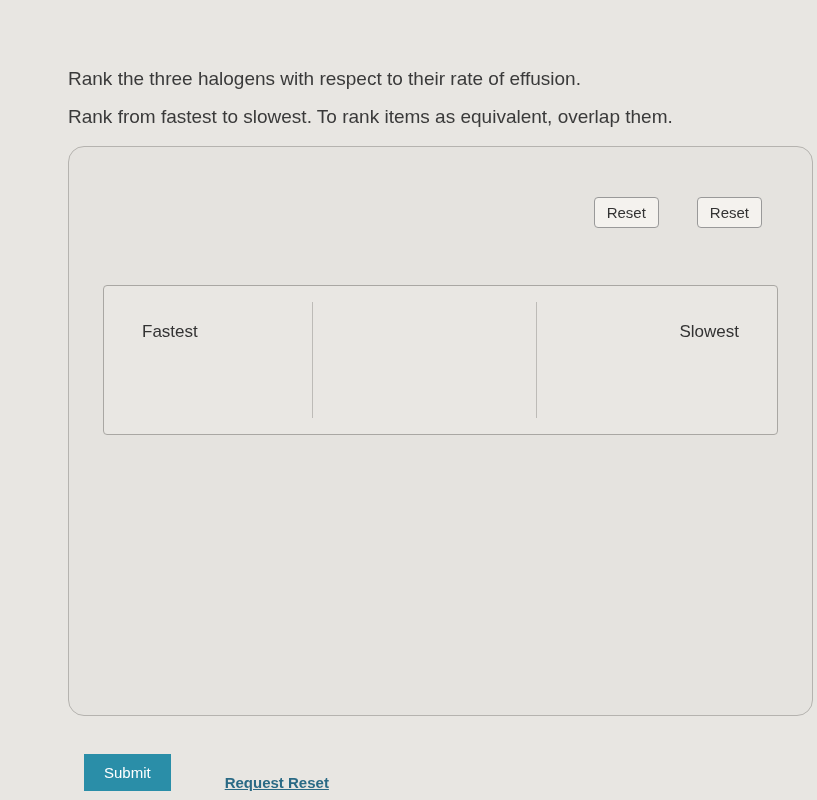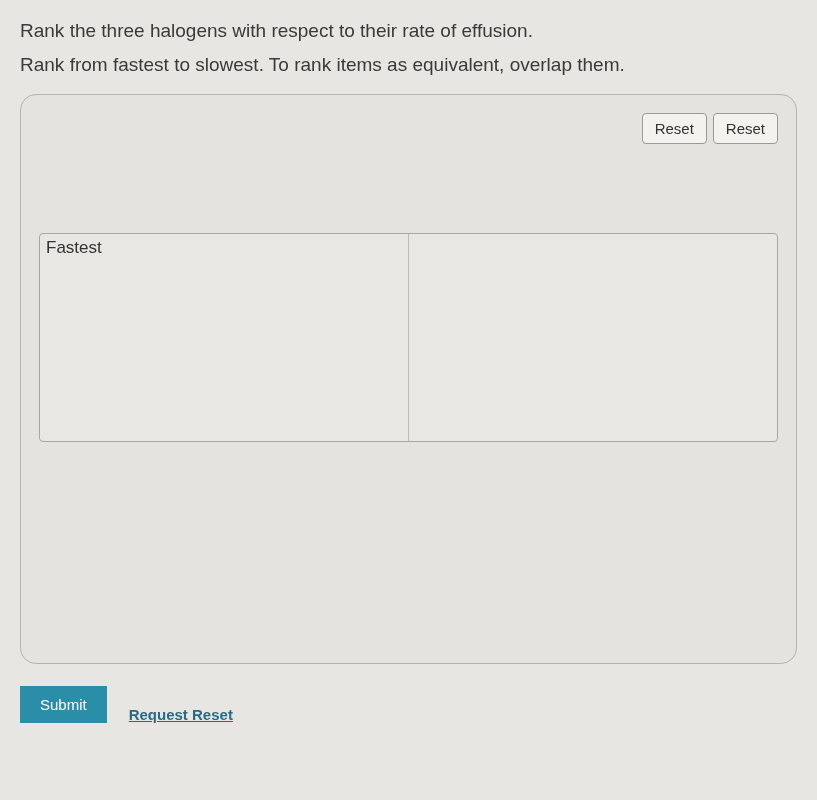--- a/index.html
+++ b/index.html
@@ -1,17 +1,17 @@
 <!DOCTYPE html>
 <html><head>
   <meta charset="utf-8">
   <style>
     * {
       box-sizing: border-box;
-      margin: 0;
+      margin: 16px;
       padding: 0;
     }
     body {
       font-family: Arial, Helvetica, sans-serif;
       background: #e8e6e2;
       width: 817px;
       height: 800px;
       padding: 20px;
       color: #333;
     }
@@ -68,21 +68,21 @@
       font-family: "Times New Roman", serif;
     }
     .draggable-item sub {
       font-size: 0.72em;
     }
     .bins-wrapper {
       margin-top: 120px;
       border: 1px solid #a9a7a3;
       border-radius: 4px;
       display: flex;
-      height: 209px;
+      height: 150px;
       background: #e9e7e3;
       position: relative;
     }
     .bin {
       flex: 1;
       border-right: 1px solid #bdbbb7;
       position: relative;
     }
     .bin:last-child {
       border-right: none;
@@ -134,19 +134,22 @@
     <button class="btn">Reset</button>
     <button class="btn">Reset</button>
   </div>
 
 
   <div class="bins-wrapper">
     <div class="bin">
       <div class="bin-label-left">Fastest</div>
     </div>
     <div class="bin"></div>
+    <div class="bin">
+      <div class="bin-label-right">Slowest</div>
+    </div>
   </div>
 </div>
 
 <div class="bottom-row">
   <button class="submit-btn">Submit</button>
   <a class="request-link">Request Reset</a>
 </div>
 
 </body></html>

